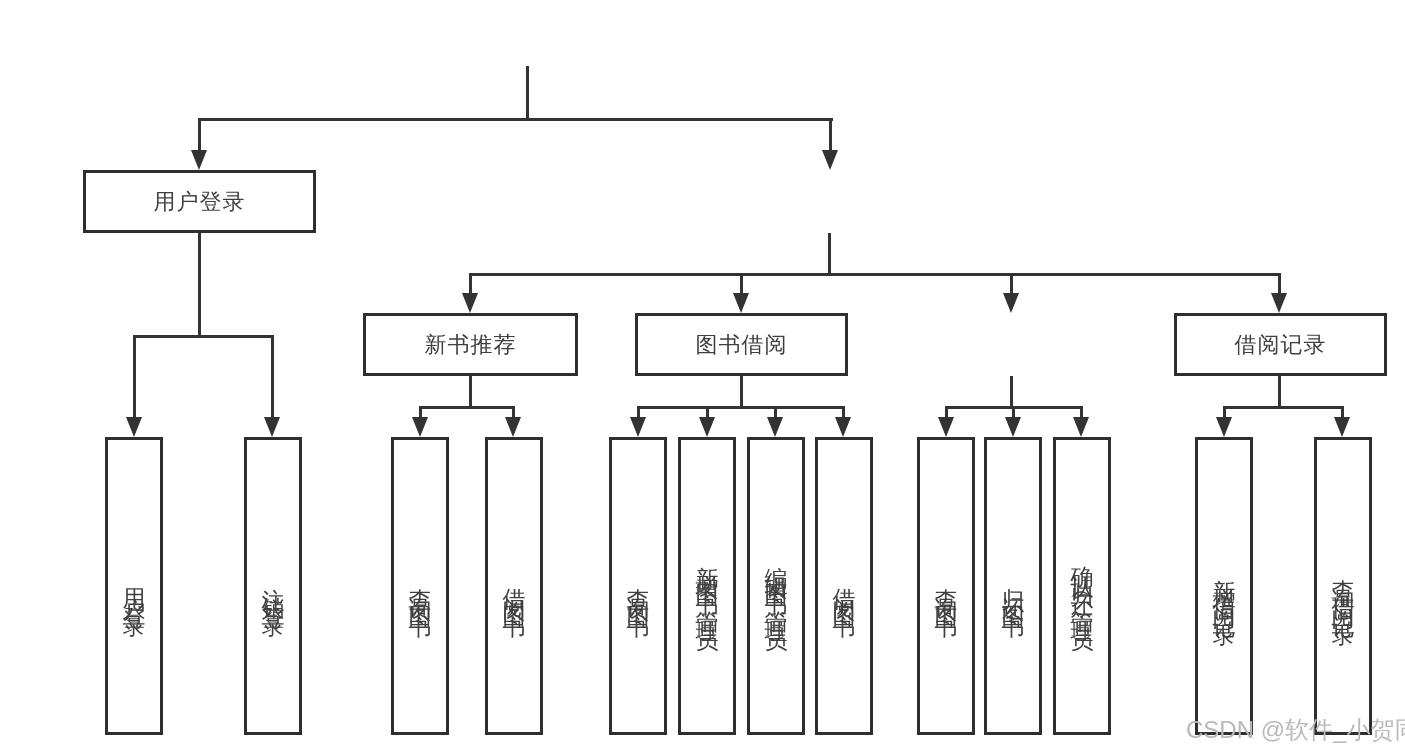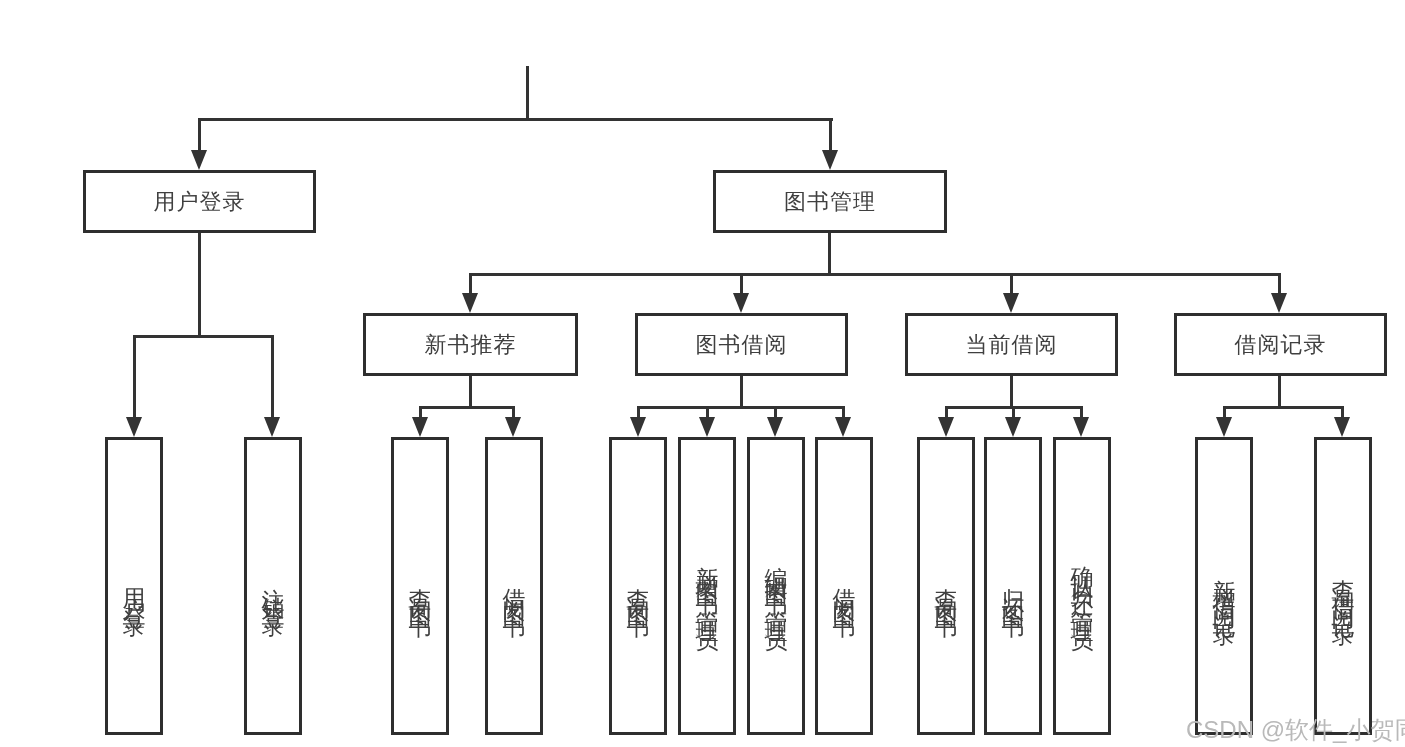--- a/index.html
+++ b/index.html
@@ -62,23 +62,20 @@
     <div class="hl" style="left:198px; top:118px; width:635px;"></div>
     <div class="vl" style="left:198px; top:118px; height:36px;"></div>
     <div class="ah" style="left:191px; top:150px;"></div>
     <div class="vl" style="left:829px; top:118px; height:36px;"></div>
     <div class="ah" style="left:822px; top:150px;"></div>
   </div>
 
   <div class="box" style="left:83px; top:170px; width:233px; height:63px;">
     <span class="h-label">用户登录</span>
   </div>
-  <div class="box" style="left:713px; top:170px; width:234px; height:63px;">
-    <span class="h-label">图书管理</span>
-  </div>
 
   <div>
     <div class="vl" style="left:198px; top:233px; height:102px;"></div>
     <div class="hl" style="left:133px; top:335px; width:141px;"></div>
     <div class="vl" style="left:133px; top:335px; height:86px;"></div>
     <div class="ah" style="left:126px; top:417px;"></div>
     <div class="vl" style="left:271px; top:335px; height:86px;"></div>
     <div class="ah" style="left:264px; top:417px;"></div>
   </div>
 
@@ -93,23 +90,20 @@
     <div class="ah" style="left:1003px; top:293px;"></div>
     <div class="vl" style="left:1278px; top:273px; height:24px;"></div>
     <div class="ah" style="left:1271px; top:293px;"></div>
   </div>
 
   <div class="box" style="left:363px; top:313px; width:215px; height:63px;">
     <span class="h-label">新书推荐</span>
   </div>
   <div class="box" style="left:635px; top:313px; width:213px; height:63px;">
     <span class="h-label">图书借阅</span>
-  </div>
-  <div class="box" style="left:905px; top:313px; width:213px; height:63px;">
-    <span class="h-label">当前借阅</span>
   </div>
   <div class="box" style="left:1174px; top:313px; width:213px; height:63px;">
     <span class="h-label">借阅记录</span>
   </div>
 
   <div>
     <div class="vl" style="left:469px; top:376px; height:30px;"></div>
     <div class="hl" style="left:419px; top:406px; width:96px;"></div>
     <div class="vl" style="left:419px; top:406px; height:15px;"></div>
     <div class="ah" style="left:412px; top:417px;"></div>

